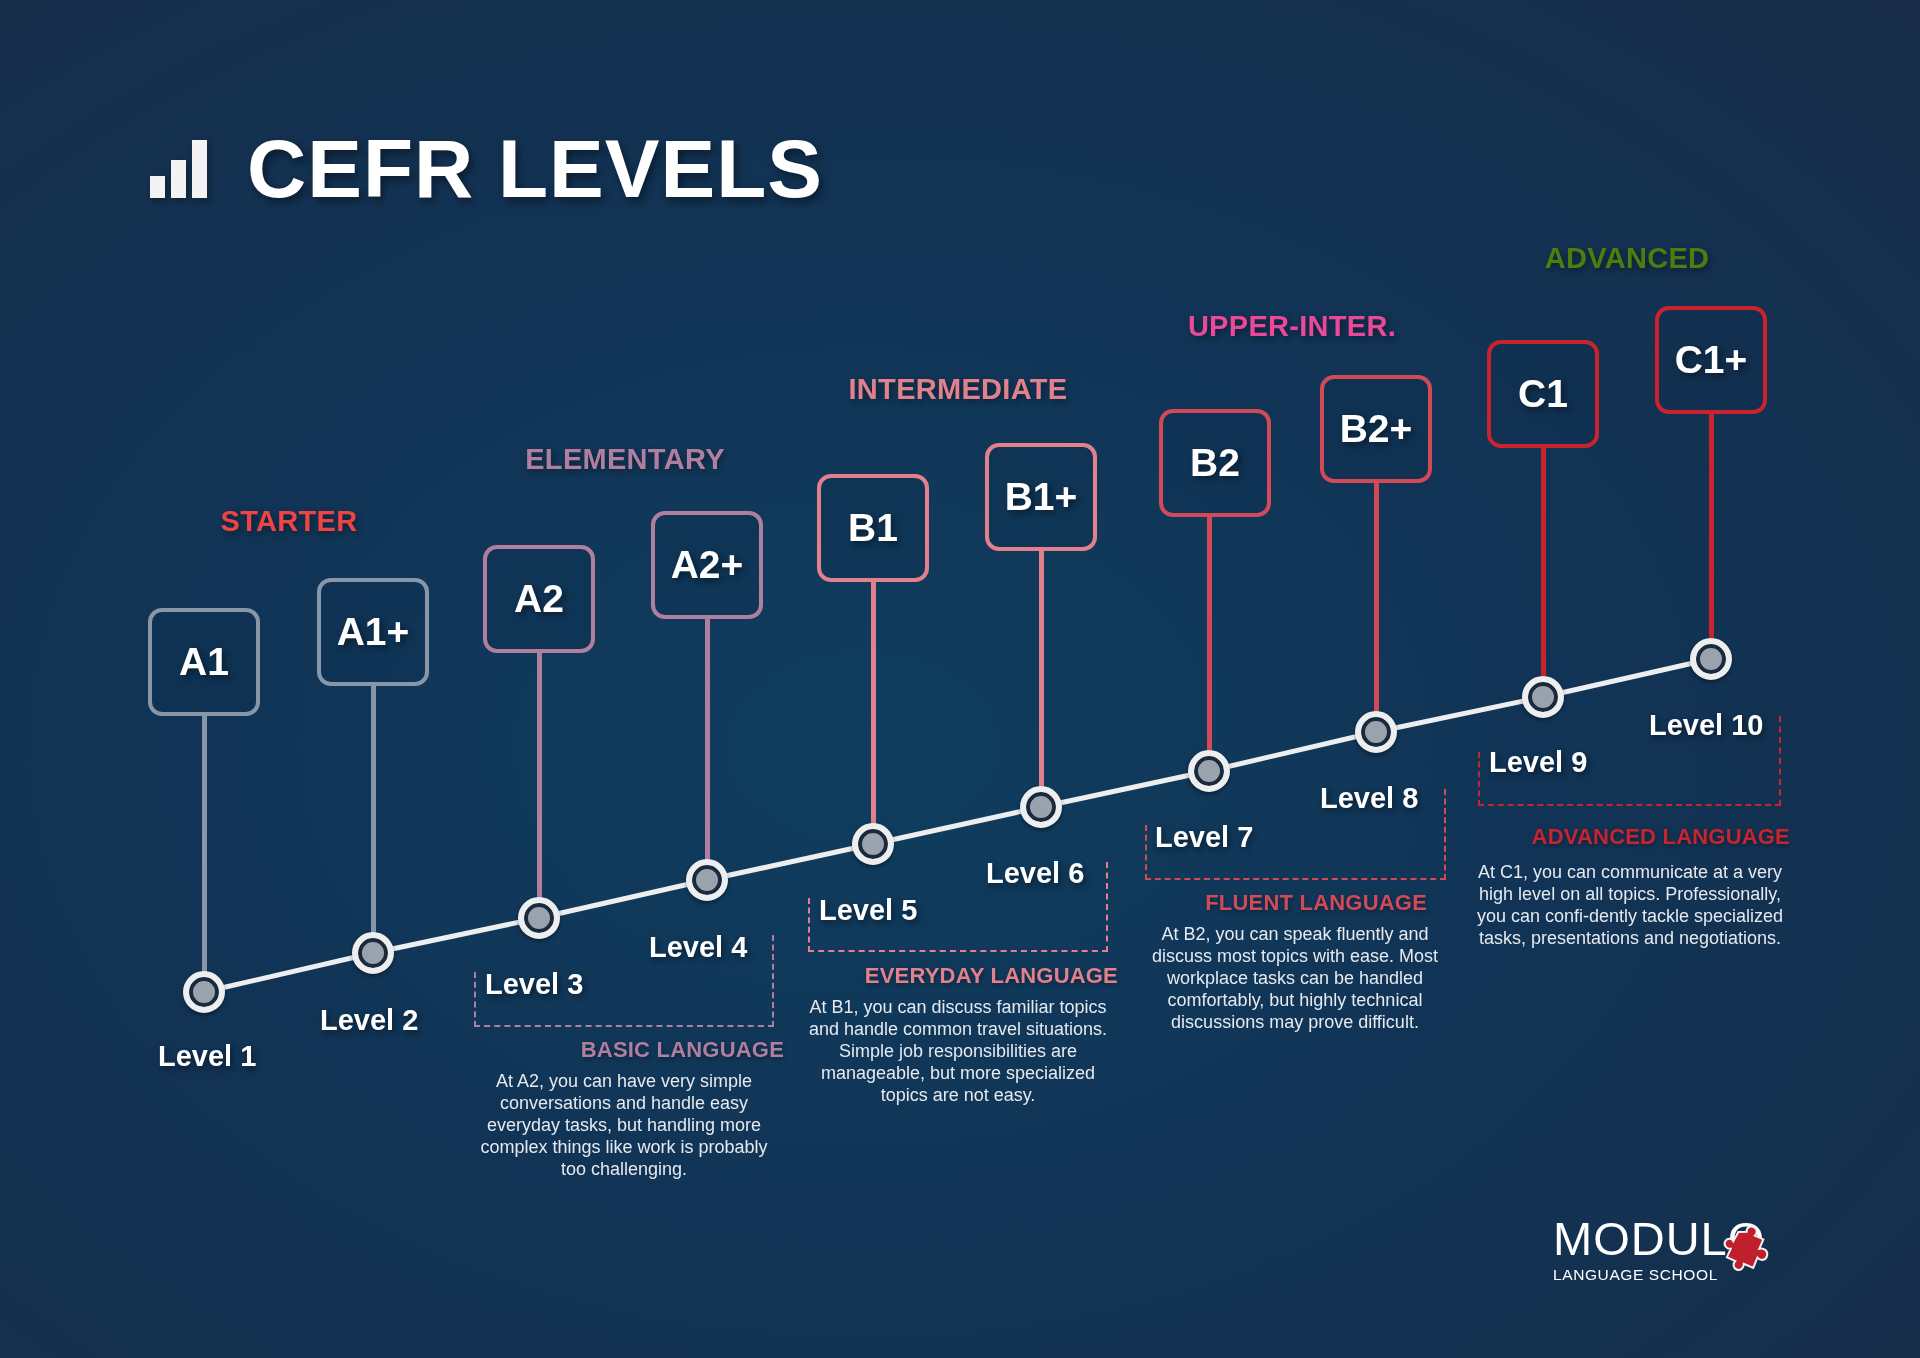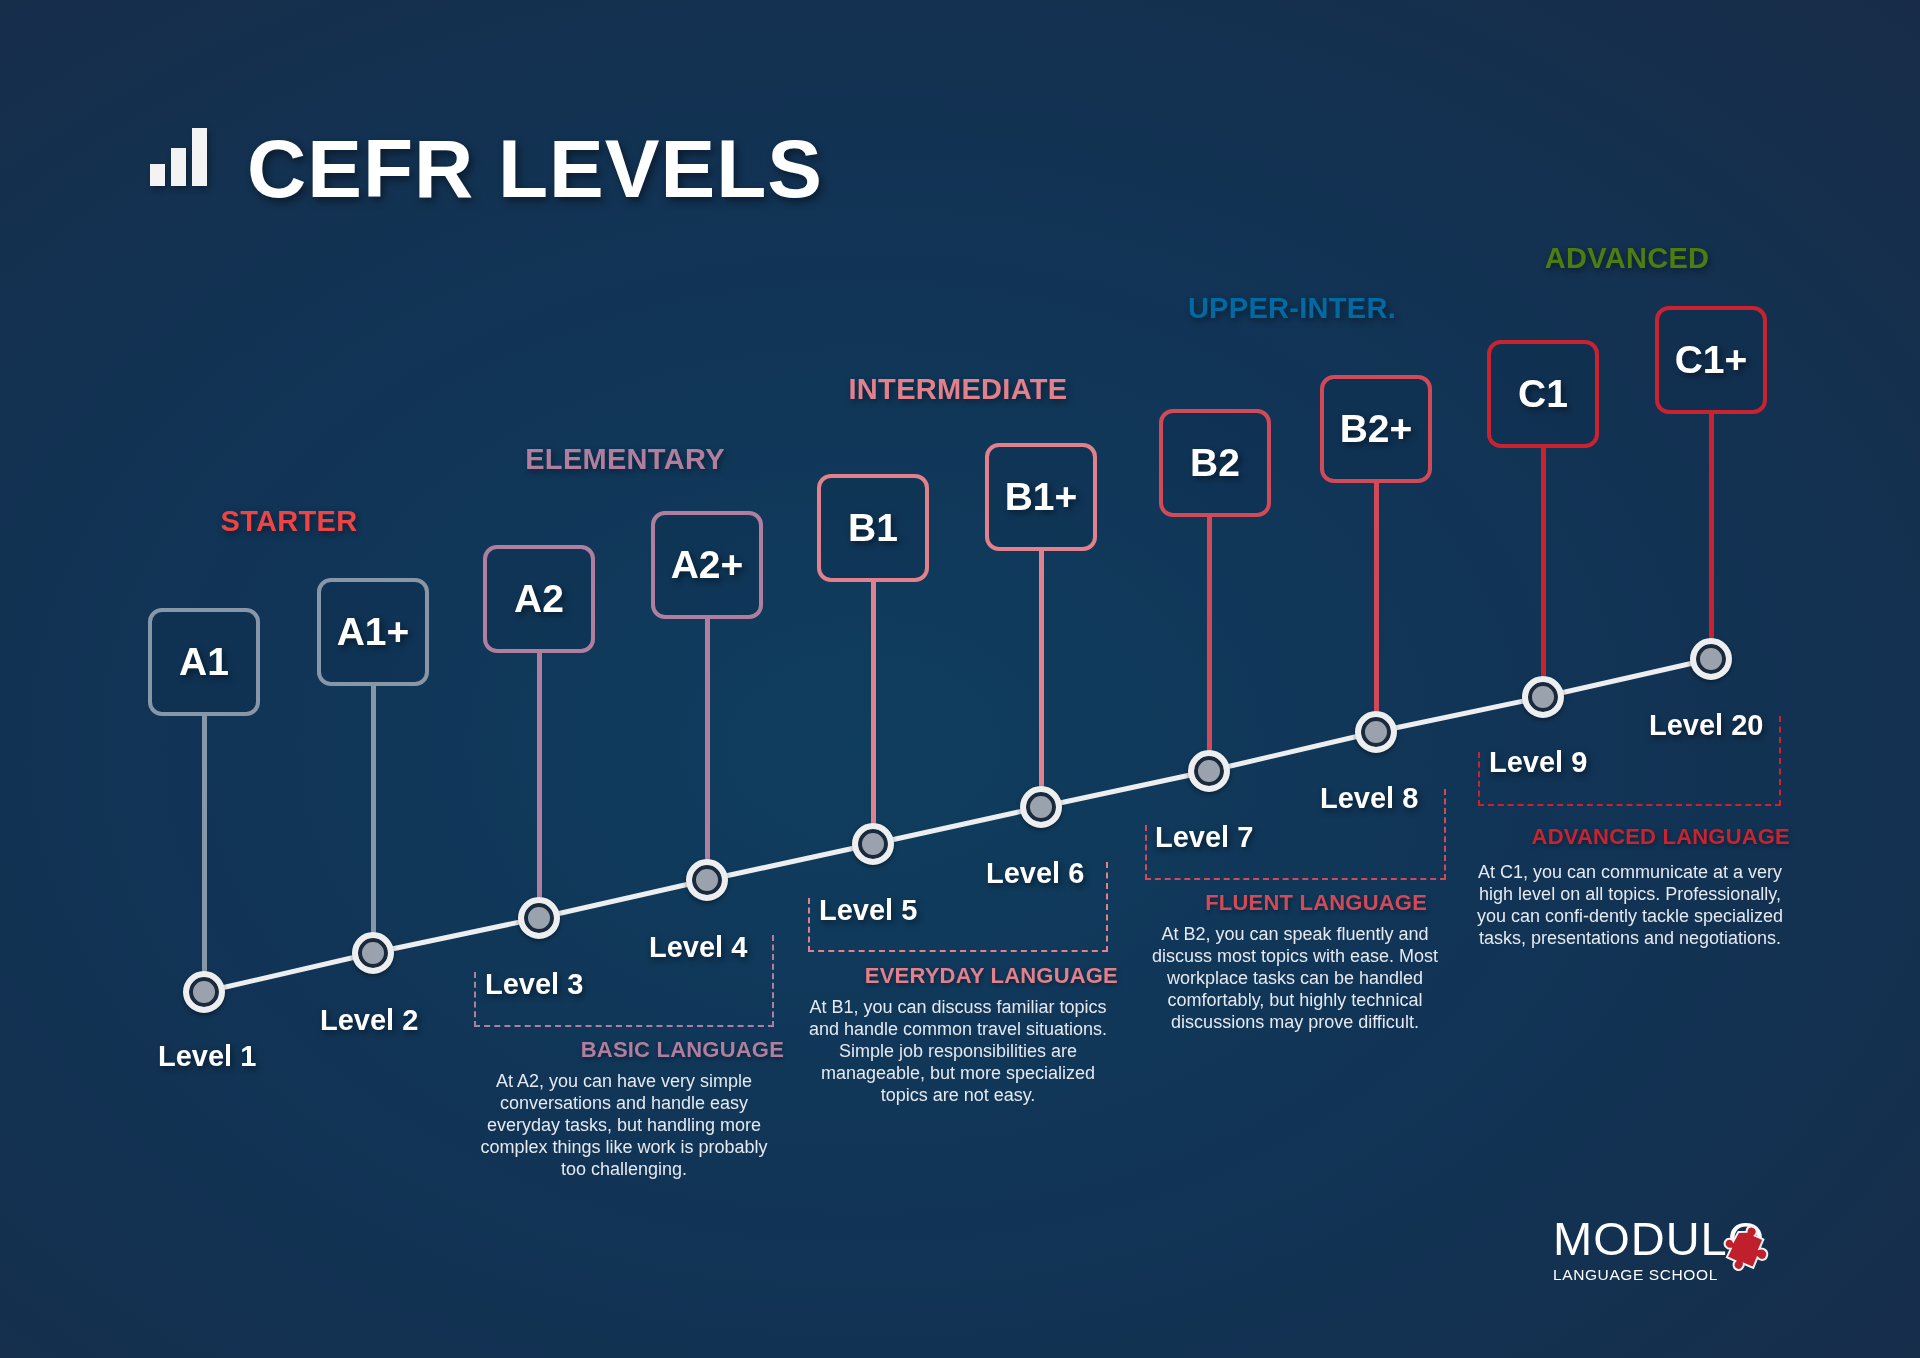--- a/index.html
+++ b/index.html
@@ -3,21 +3,21 @@
 <meta charset="utf-8">
 <style>
   html, body { margin: 0; padding: 0; }
   body {
     width: 1920px; height: 1358px; position: relative; overflow: hidden;
     background: radial-gradient(ellipse at 45% 55%, #0f3d5e 0%, #113456 45%, #14304f 75%, #182c48 100%);
     font-family: "Liberation Sans", "DejaVu Sans", sans-serif;
     color: #fff;
   }
   .abs { position: absolute; }
-  .title-wrap { left: 150px; top: 128px; display: flex; align-items: flex-start; gap: 40px; }
+  .title-wrap { left: 150px; top: 128px; display: flex; align-items: center; gap: 40px; }
   .title-icon { display: flex; align-items: flex-end; gap: 6px; height: 58px; }
   .title-icon span { display: block; width: 15px; background: #f3f3f3; box-shadow: 2px 3px 6px rgba(0,0,0,.35); }
   .title-text { font-size: 82px; font-weight: 700; letter-spacing: 1px; color: #fff;
     text-shadow: 3px 4px 8px rgba(0,0,0,.45); line-height: 1; }
   .cat { font-weight: 700; font-size: 29px; text-align: center; width: 360px; margin-left: -180px;
     text-shadow: 2px 3px 6px rgba(0,0,0,.4); letter-spacing: .3px; }
   .box { width: 104px; height: 100px; border: 4px solid; border-radius: 14px; margin-left: -56px;
     display: flex; align-items: center; justify-content: center; box-sizing: content-box;
     background: rgba(10,45,75,.25); }
   .box-label { font-size: 39px; font-weight: 700; color: #fff; text-shadow: 3px 3px 6px rgba(0,0,0,.45); }
@@ -50,21 +50,21 @@
   <div class="title-text">CEFR LEVELS</div>
 </div>
 
 <svg class="line" width="1920" height="1358">
   <polyline points="204,992 373,953 539,918 707,880 873,844 1041,807 1209,771 1376,732 1543,697 1711,659" fill="none" stroke="#eceef0" stroke-width="5" stroke-linecap="round"></polyline>
 </svg>
 
 <div class="abs cat" style="left:289px; top:505px; color:#ef4444">STARTER</div>
 <div class="abs cat" style="left:625px; top:443px; color:#b07f9f">ELEMENTARY</div>
 <div class="abs cat" style="left:958px; top:373px; color:#e2808c">INTERMEDIATE</div>
-<div class="abs cat" style="left:1292px; top:292px; color:#0369a1">UPPER-INTER.</div>
+<div class="abs cat" style="left:1292px; top:310px; color:#ec4899">UPPER-INTER.</div>
 <div class="abs cat" style="left:1627px; top:242px; color:#4d7c0f">ADVANCED</div>
 
 <div class="abs stem" style="left:204px; top:714px; height:278px; background:#8797a8"></div>
 <div class="abs box" style="left:204px; top:608px; border-color:#8797a8">
   <span class="box-label">A1</span>
 </div>
 <div class="abs node" style="left:204px; top:992px"></div>
 
 <div class="abs stem" style="left:373px; top:684px; height:269px; background:#8797a8"></div>
 <div class="abs box" style="left:373px; top:578px; border-color:#8797a8">
@@ -122,21 +122,21 @@
 
 <div class="abs level" style="left:158px; top:1040px">Level 1</div>
 <div class="abs level" style="left:320px; top:1004px">Level 2</div>
 <div class="abs level" style="left:485px; top:968px">Level 3</div>
 <div class="abs level" style="left:649px; top:931px">Level 4</div>
 <div class="abs level" style="left:819px; top:894px">Level 5</div>
 <div class="abs level" style="left:986px; top:857px">Level 6</div>
 <div class="abs level" style="left:1155px; top:821px">Level 7</div>
 <div class="abs level" style="left:1320px; top:782px">Level 8</div>
 <div class="abs level" style="left:1489px; top:746px">Level 9</div>
-<div class="abs level" style="left:1649px; top:709px">Level 20</div>
+<div class="abs level" style="left:1649px; top:709px">Level 10</div>
 
 <div class="abs bracket" style="left:474px; top:935px; width:300px; height:92px; border-color:#b07f9f"></div>
 <div class="abs bracket-left" style="left:474px; top:972px; height:55px; border-color:#b07f9f"></div>
 
 <div class="abs bracket" style="left:808px; top:862px; width:300px; height:90px; border-color:#e2808c"></div>
 <div class="abs bracket-left" style="left:808px; top:898px; height:54px; border-color:#e2808c"></div>
 
 <div class="abs bracket" style="left:1145px; top:789px; width:301px; height:91px; border-color:#d24a57"></div>
 <div class="abs bracket-left" style="left:1145px; top:825px; height:55px; border-color:#d24a57"></div>
 

